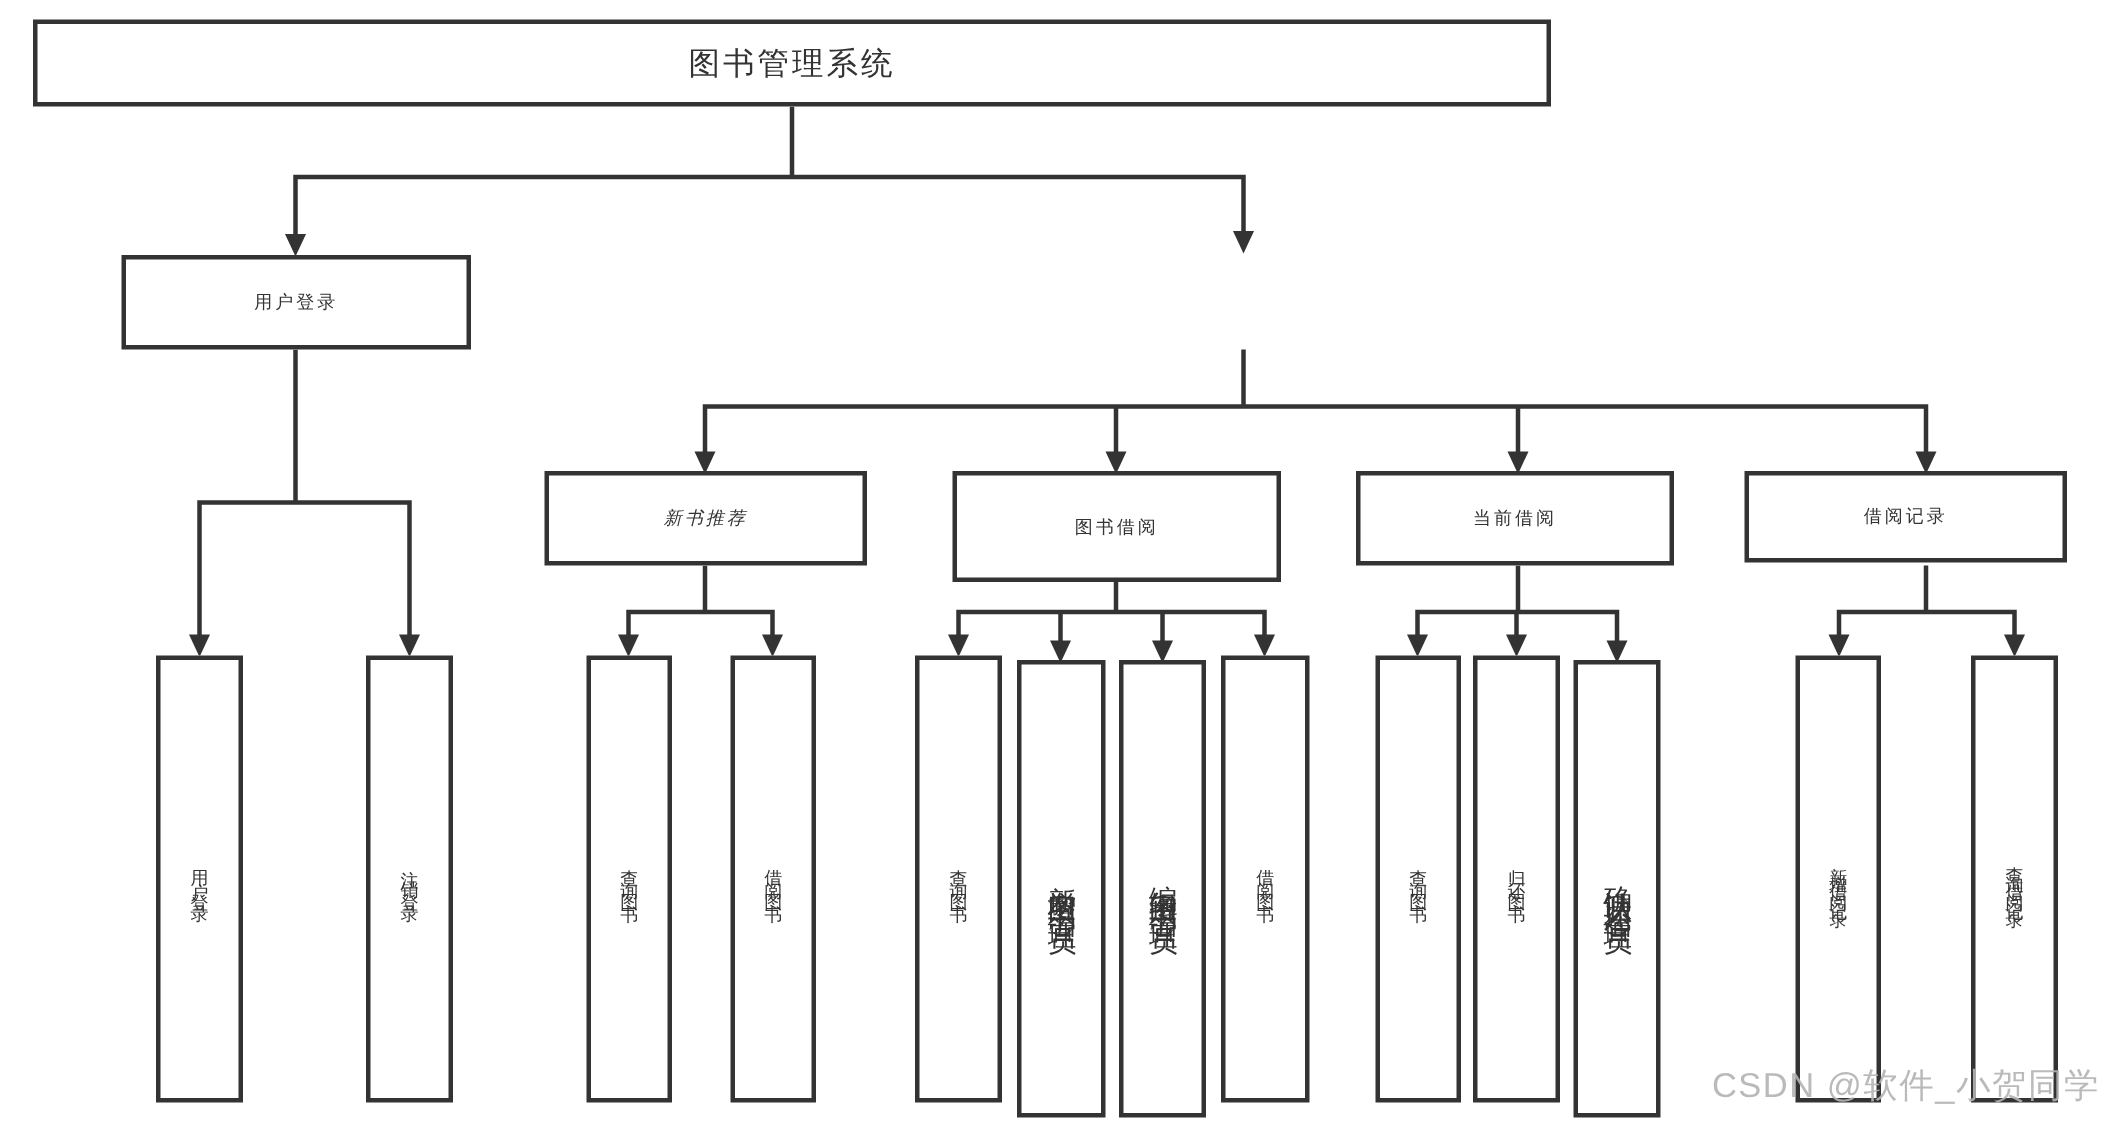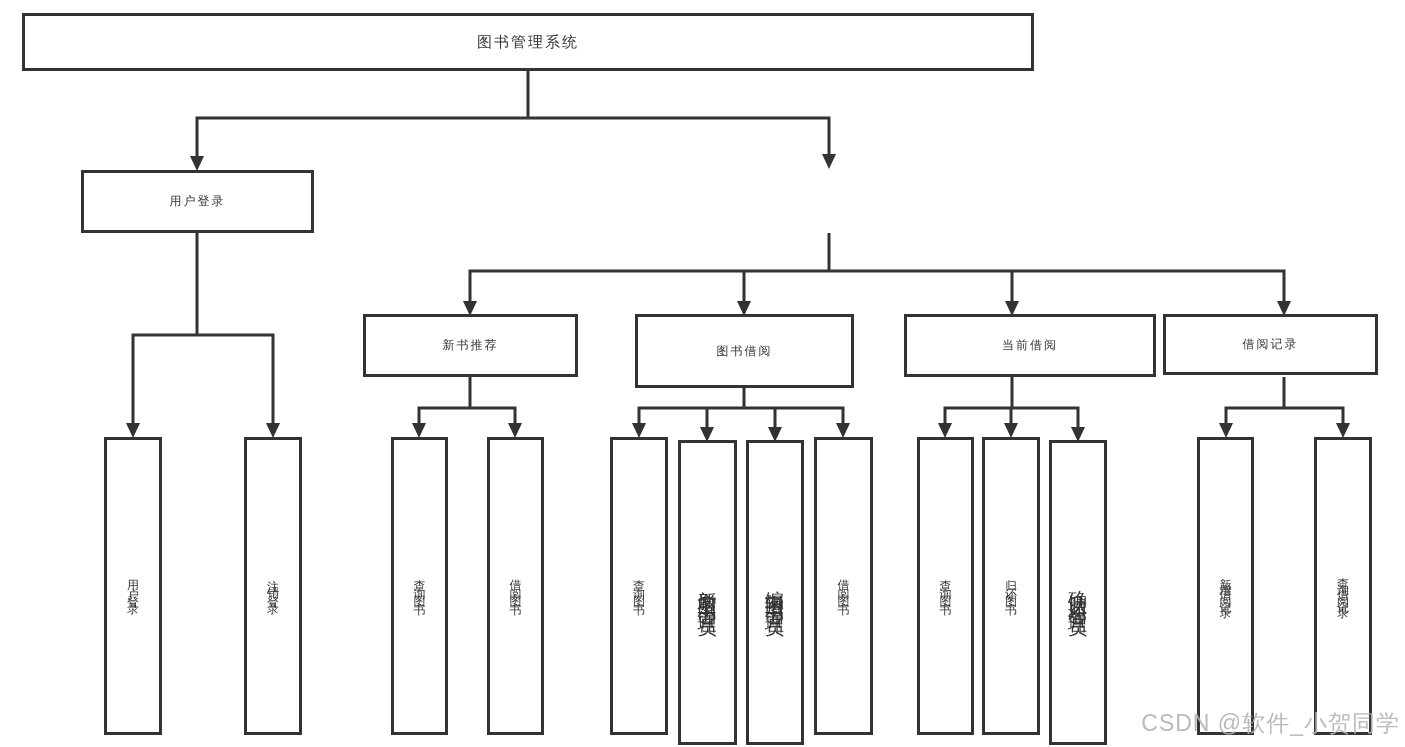--- a/index.html
+++ b/index.html
@@ -94,35 +94,35 @@
       <polygon points="768,427 782,427 775,442"></polygon>
       <polygon points="836,423 850,423 843,438"></polygon>
       <polygon points="938,423 952,423 945,438"></polygon>
       <polygon points="1004,423 1018,423 1011,438"></polygon>
       <polygon points="1071,427 1085,427 1078,442"></polygon>
       <polygon points="1219,423 1233,423 1226,438"></polygon>
       <polygon points="1336,423 1350,423 1343,438"></polygon>
     </g>
   </svg>
 
-  <div class="node h" style="left:22px; top:13px; width:1012px; height:58px; font-size:15px;">
+  <div class="node h" style="left:22px; top:13px; width:1012px; height:58px; font-size:21px;">
     <span>图书管理系统</span>
   </div>
 
   <div class="node h" style="left:81px; top:170px; width:233px; height:63px;">
     <span>用户登录</span>
   </div>
 
-  <div class="node h" style="left:363px; top:314px; width:215px; height:63px;">
+  <div class="node h" style="left:363px; top:314px; width:215px; height:63px;font-style:italic;">
     <span>新书推荐</span>
   </div>
   <div class="node h" style="left:635px; top:314px; width:219px; height:74px;">
     <span>图书借阅</span>
   </div>
-  <div class="node h" style="left:904px; top:314px; width:252px; height:63px;">
+  <div class="node h" style="left:904px; top:314px; width:212px; height:63px;">
     <span>当前借阅</span>
   </div>
   <div class="node h" style="left:1163px; top:314px; width:215px; height:61px;">
     <span>借阅记录</span>
   </div>
 
   <div class="node v" style="left:104px; top:437px; width:58px; height:298px;">
     <span>用户登录</span>
   </div>
   <div class="node v" style="left:244px; top:437px; width:58px; height:298px;">

